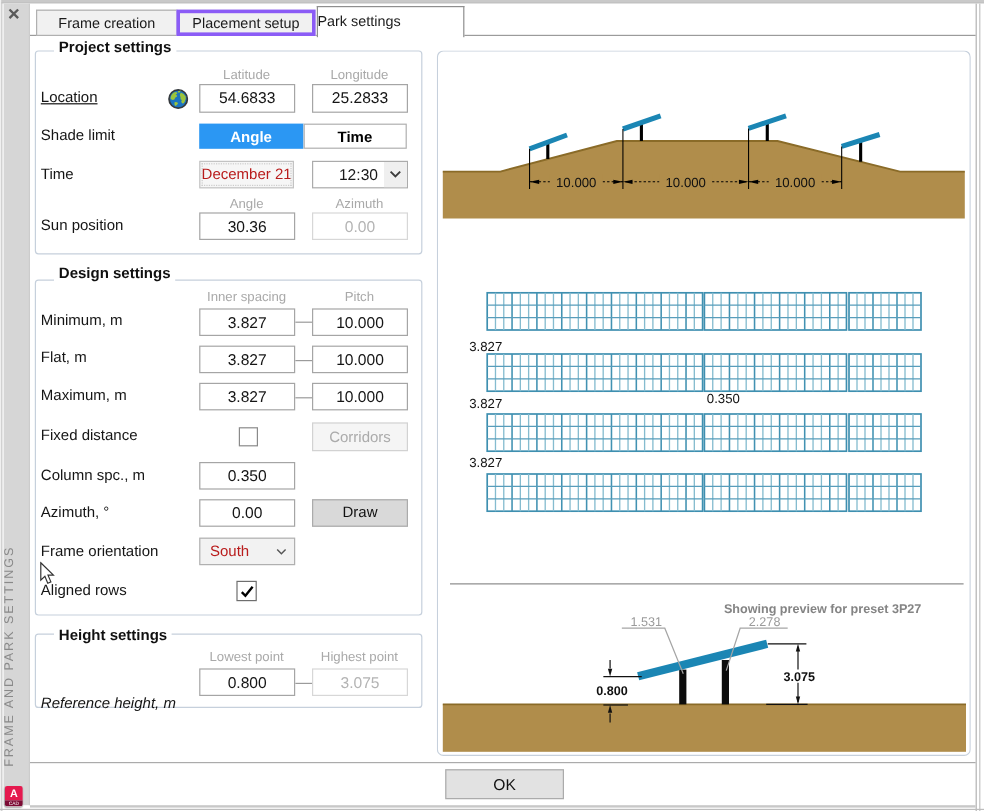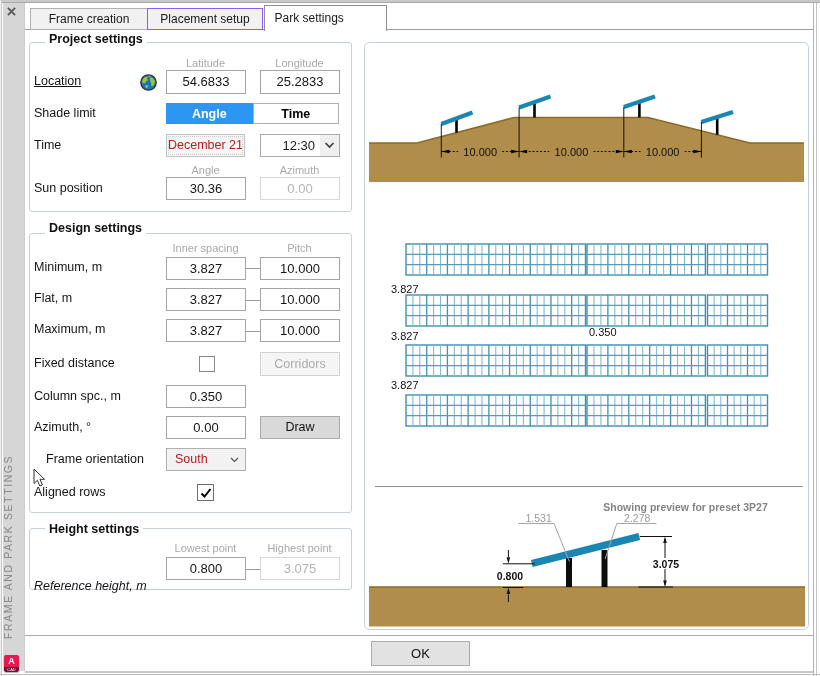--- a/index.html
+++ b/index.html
@@ -26,39 +26,39 @@
 <svg class="abs" style="left:7px;top:6.5px;width:9px;height:9px;" viewBox="0 0 10 10">
     <path d="M1,1 L9,9 M9,1 L1,9" stroke="#5a5a5a" stroke-width="2.2"></path>
   </svg>
 <div class="abs" style="left:2px;top:639px;width:182px;height:13px;transform:rotate(-90deg);transform-origin:0 0;font-size:10.5px;letter-spacing:1.6px;color:#898989;white-space:nowrap;">FRAME AND PARK SETTINGS</div>
 <div class="abs" style="left:4px;top:655px;width:15px;height:17px;border-radius:2px;overflow:hidden;box-shadow:0 1px 1px rgba(0,0,0,0.3);">
 <div style="position:absolute;left:0;top:0;width:15px;height:12px;background:#e51a4f;color:#fff;font-size:9px;font-weight:bold;text-align:center;line-height:12px;">A</div>
 <div style="position:absolute;left:0;top:12px;width:15px;height:5px;background:#7c0c35;color:#fff;font-size:4px;text-align:center;line-height:5px;">CAD</div>
 </div>
 <div class="abs" style="left:25px;top:29px;width:788px;height:1px;background:#9b9b9b;"></div>
 <div class="abs" style="left:30px;top:8px;width:118px;height:21.5px;background:#f1f1f1;border:1px solid #b0b0b0;font-size:12px;color:#1a1a1a;display:flex;align-items:center;justify-content:center;">Frame creation</div>
-<div class="abs" style="left:147px;top:8px;width:116px;height:21.5px;background:#f1f1f1;border:1px solid #8b5cf6;font-size:12px;color:#1a1a1a;display:flex;align-items:center;justify-content:center;">Placement setup</div>
-<div class="abs" style="left:263.5px;top:4.5px;width:123.5px;height:26px;background:#ffffff;border:1px solid #8e8e8e;border-bottom:none;font-size:12px;color:#1a1a1a;display:flex;align-items:center;justify-content:flex-start;padding-left:10px;z-index:3;">Park settings</div>
+<div class="abs" style="left:147px;top:8px;width:116px;height:21.5px;background:#f1f1f1;border:3px solid #8b5cf6;font-size:12px;color:#1a1a1a;display:flex;align-items:center;justify-content:center;">Placement setup</div>
+<div class="abs" style="left:263.5px;top:4.5px;width:123.5px;height:26px;background:#ffffff;border:1px solid #8e8e8e;border-bottom:none;font-size:12px;color:#1a1a1a;display:flex;align-items:center;justify-content:flex-start;z-index:3;">Park settings</div>
 <div class="gbox" style="left:29px;top:42px;width:323px;height:170px;"></div>
 <div class="gbox" style="left:29px;top:233px;width:323px;height:280px;"></div>
 <div class="gbox" style="left:29px;top:528px;width:323px;height:62px;"></div>
 <div class="ghead" style="left:45px;top:31.5px;">Project settings</div>
 <div class="ghead" style="left:45px;top:220.5px;">Design settings</div>
 <div class="ghead" style="left:45px;top:521.5px;">Height settings</div>
 <div class="lbl" style="left:34px;top:74px;text-decoration:underline;">Location</div>
 <div class="lbl" style="left:34px;top:106px;">Shade limit</div>
 <div class="lbl" style="left:34px;top:137.5px;">Time</div>
 <div class="lbl" style="left:34px;top:180.5px;">Sun position</div>
 <div class="lbl" style="left:34px;top:260px;">Minimum, m</div>
 <div class="lbl" style="left:34px;top:291px;">Flat, m</div>
 <div class="lbl" style="left:34px;top:322px;">Maximum, m</div>
 <div class="lbl" style="left:34px;top:356px;">Fixed distance</div>
 <div class="lbl" style="left:34px;top:388.5px;">Column spc., m</div>
 <div class="lbl" style="left:34px;top:419.5px;">Azimuth, °</div>
-<div class="lbl" style="left:34px;top:451.5px;margin-left:12px;">Frame orientation</div>
+<div class="lbl" style="left:34px;top:451.5px;">Frame orientation</div>
 <div class="lbl" style="left:34px;top:485px;">Aligned rows</div>
 <div class="lbl" style="left:34px;top:579px;font-style:italic;">Reference height, m</div>
 <div class="slbl" style="left:155.5px;top:56.5px;width:100px;">Latitude</div>
 <div class="slbl" style="left:249.5px;top:56.5px;width:100px;">Longitude</div>
 <div class="slbl" style="left:155.5px;top:163.5px;width:100px;">Angle</div>
 <div class="slbl" style="left:249.5px;top:163.5px;width:100px;">Azimuth</div>
 <div class="slbl" style="left:155.5px;top:242px;width:100px;">Inner spacing</div>
 <div class="slbl" style="left:249.5px;top:242px;width:100px;">Pitch</div>
 <div class="slbl" style="left:155.5px;top:542px;width:100px;">Lowest point</div>
 <div class="slbl" style="left:249.5px;top:542px;width:100px;">Highest point</div>

